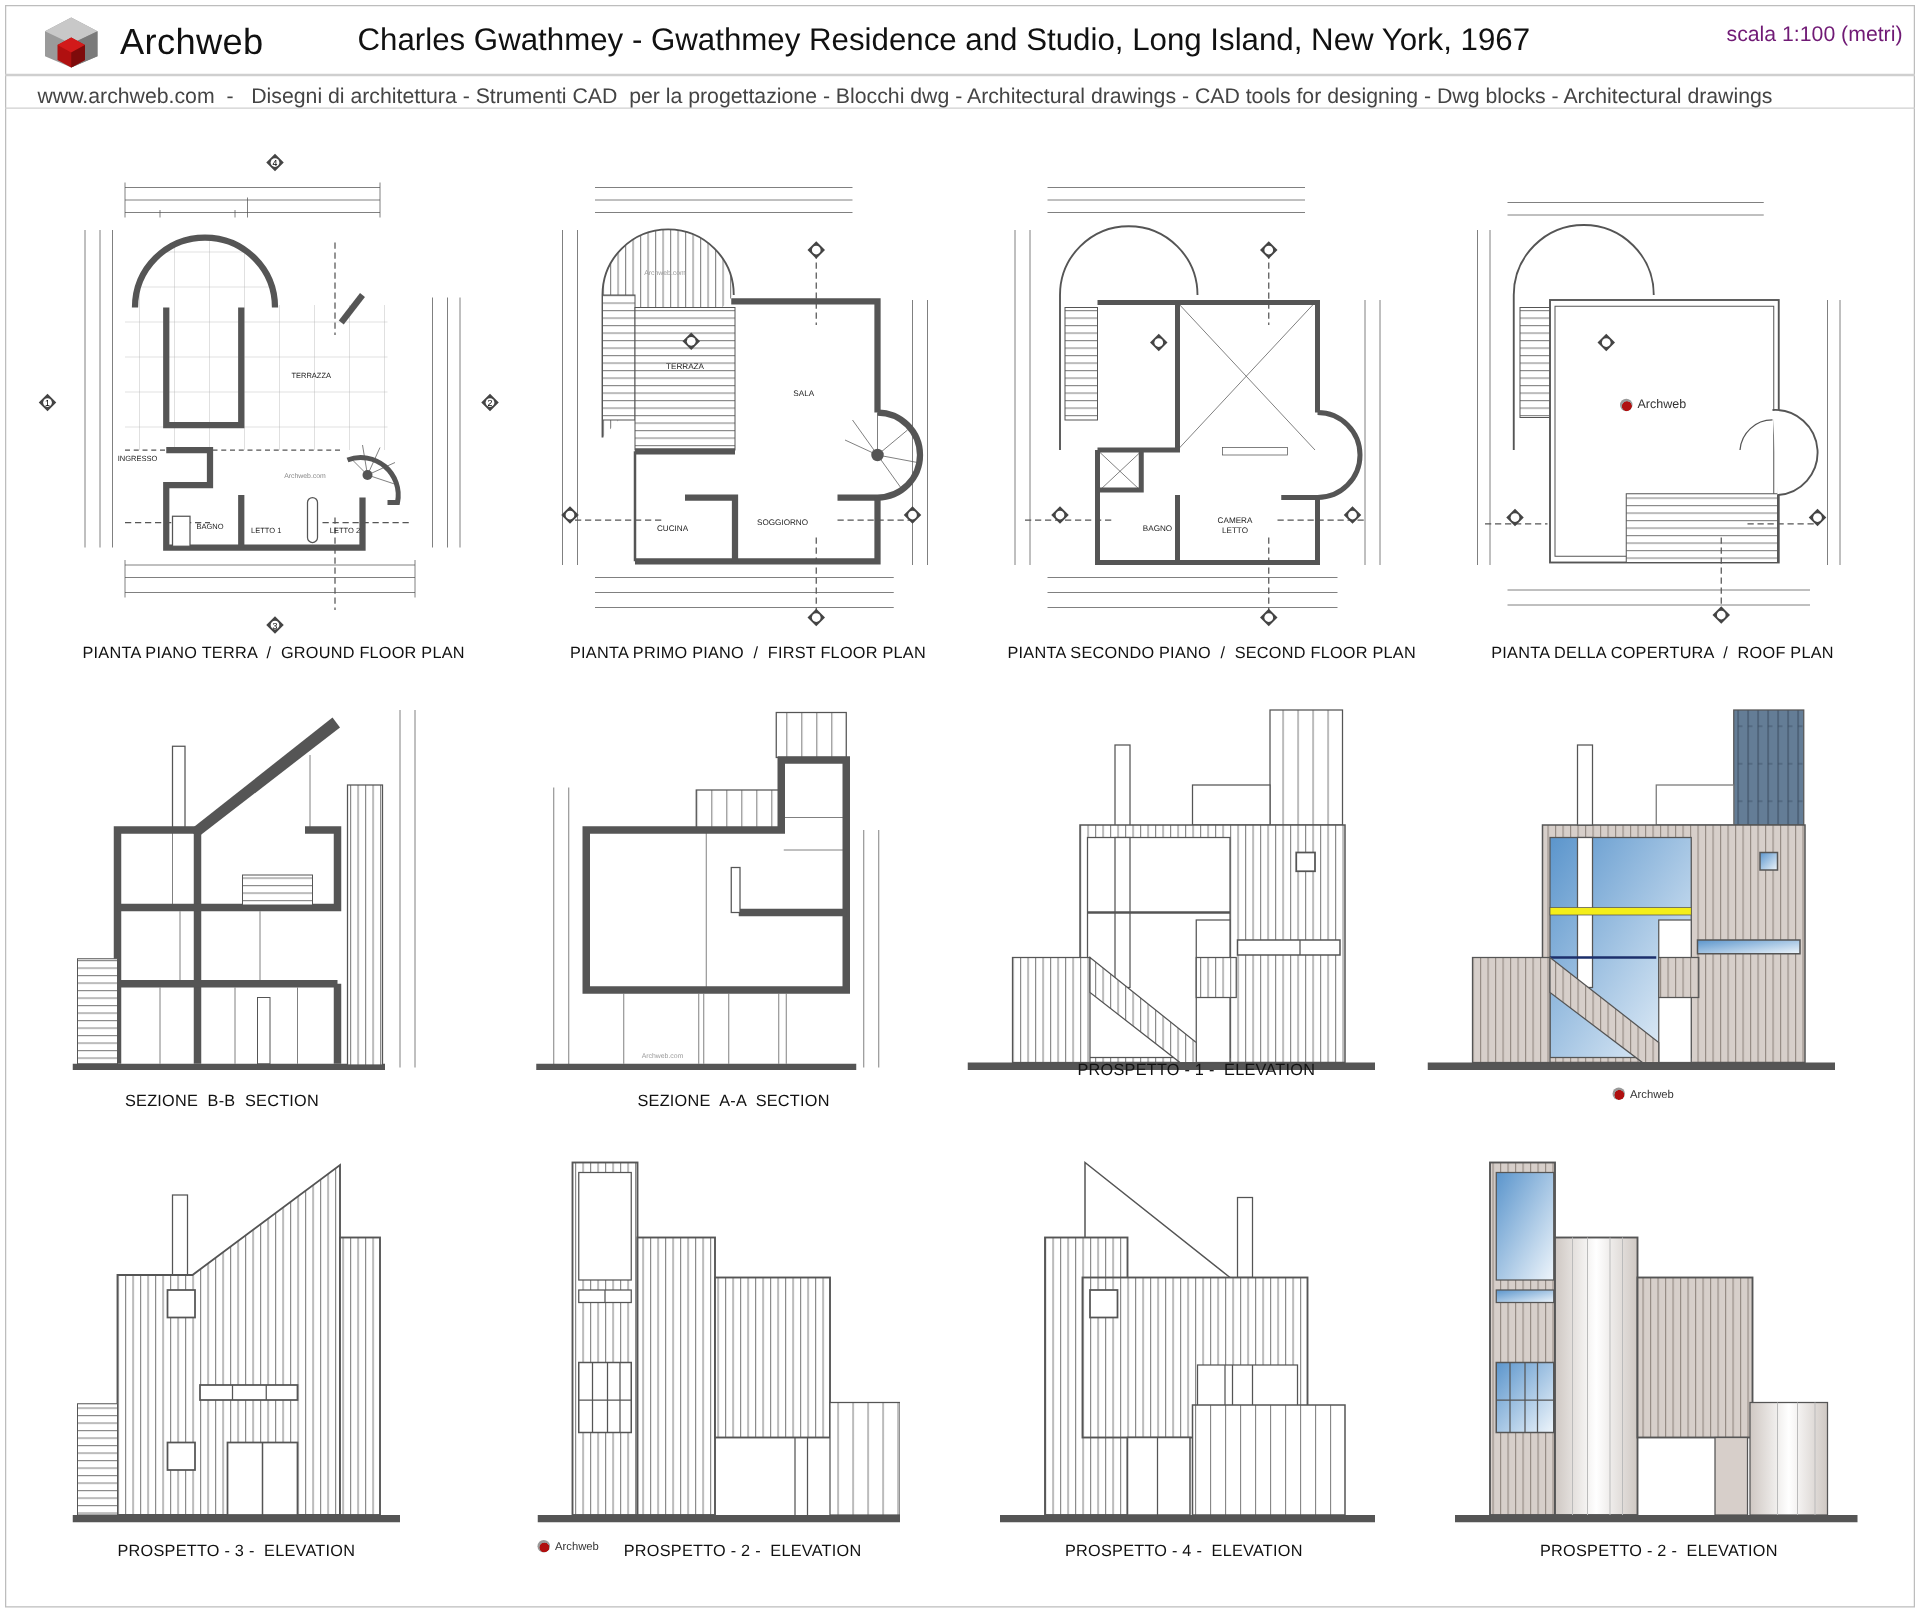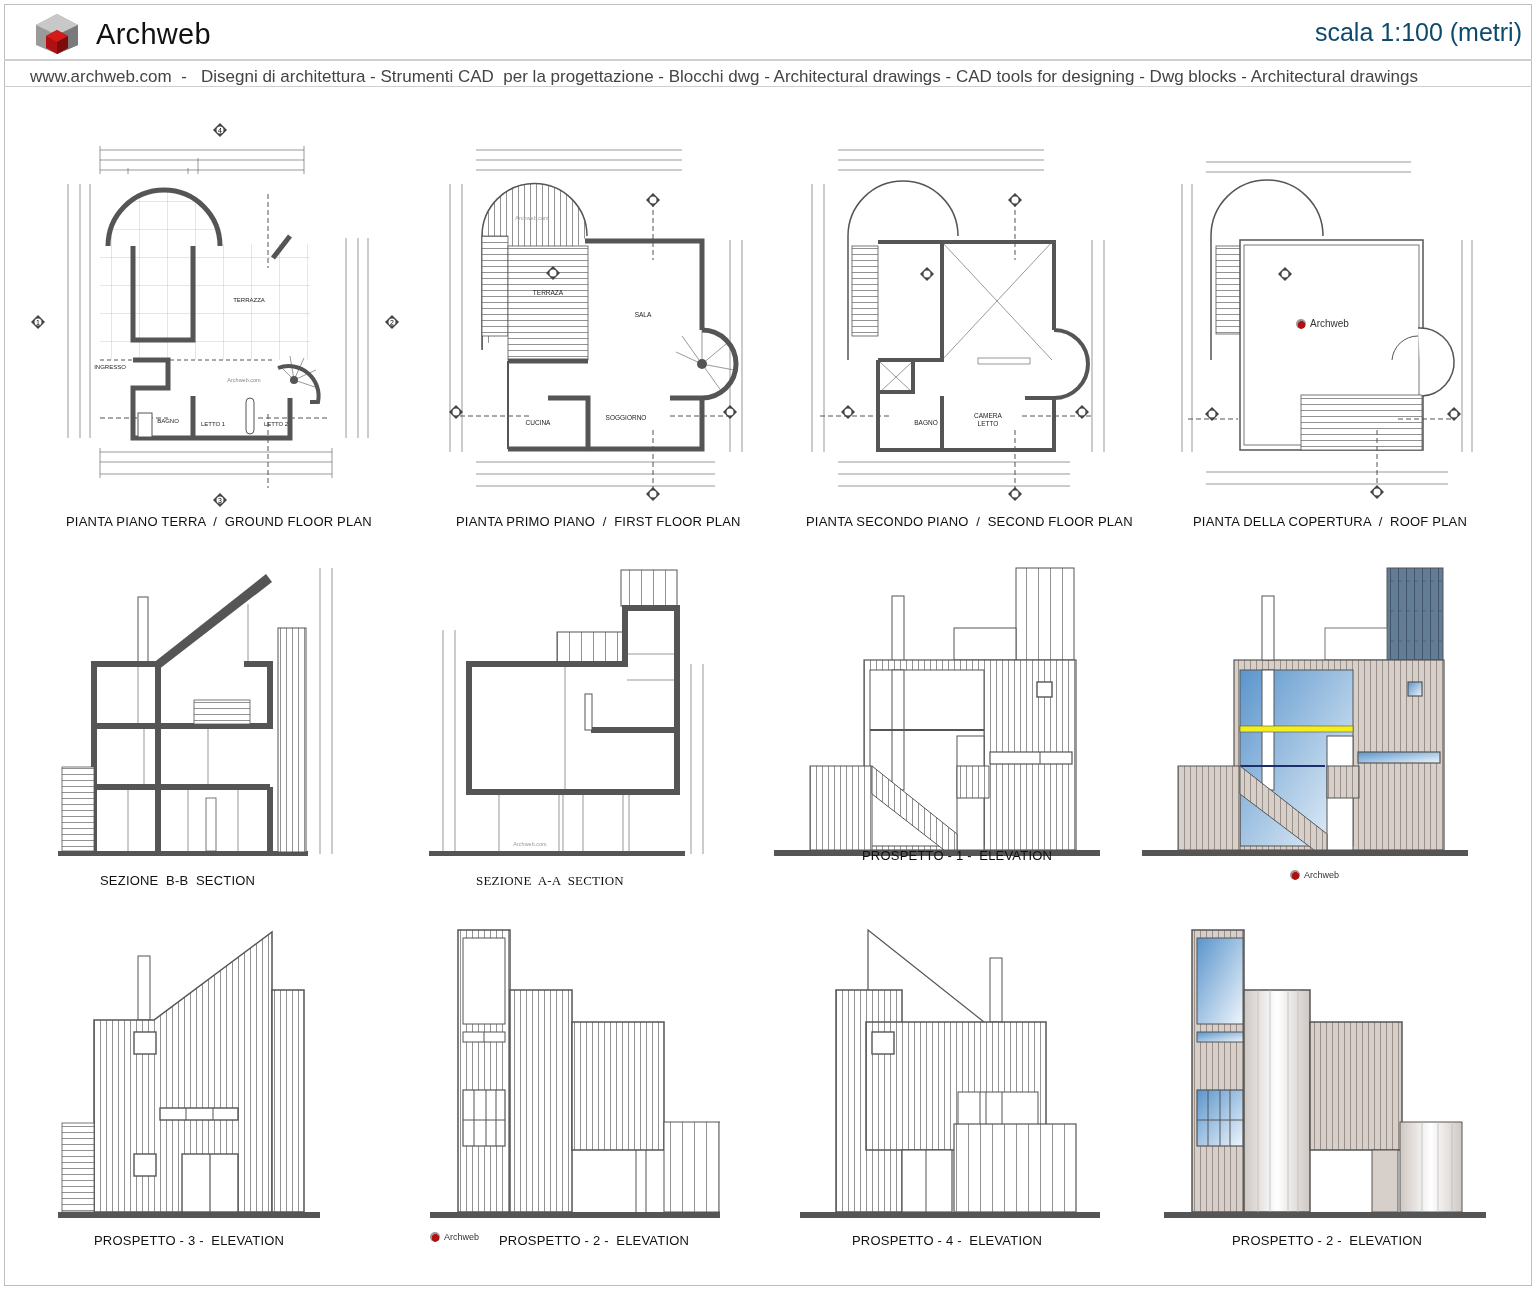--- a/index.html
+++ b/index.html
@@ -3,21 +3,21 @@
 <meta charset="utf-8">
 <style>
   * { box-sizing: border-box; margin: 0; padding: 0; }
   html, body { width: 1536px; height: 1290px; background: #fff; overflow: hidden; }
   body { font-family: "Liberation Sans", sans-serif; color: #111; position: relative; }
   .sheet { position: absolute; left: 4px; top: 4px; width: 1528px; height: 1282px; border: 1px solid #bdbdbd; }
   .header { position: absolute; left: 4px; top: 4px; width: 1528px; height: 57px; border-bottom: 2px solid #cfcfcf; }
   .logo { position: absolute; left: 28px; top: 8px; display: flex; align-items: center; }
   .logo-text { font-size: 29px; margin-left: 14px; color: #111; letter-spacing: 0.3px; }
   .title { position: absolute; left: 282px; top: 14px; font-size: 25px; color: #111; white-space: nowrap; }
-  .scale { position: absolute; right: 10px; top: 14px; font-size: 25px; color: #0c4a6e; white-space: nowrap; }
+  .scale { position: absolute; right: 10px; top: 14px; font-size: 17px; color: #701a75; white-space: nowrap; }
   .subheader { position: absolute; left: 4px; top: 61px; width: 1528px; height: 26px; border-bottom: 1px solid #cfcfcf; }
   .tagline { position: absolute; left: 26px; top: 6px; font-size: 17px; color: #444; white-space: pre; }
   .drawing { position: absolute; }
   .drawing svg { display: block; }
   .caption { position: absolute; font-size: 13px; color: #111; white-space: pre; text-align: center; letter-spacing: 0.2px; }
   .wm { position: absolute; display: flex; align-items: center; font-size: 9px; color: #333; }
   .wm .dot { width: 10px; height: 10px; border-radius: 50%; background: radial-gradient(circle at 55% 60%, #b01010 45%, #999 50%); margin-right: 4px; }
 </style>
 </head>
 <body>
@@ -72,20 +72,21 @@
     <svg width="50" height="44" viewBox="0 0 50 44">
       <polygon points="25,2 46,13 46,33 25,42 4,33 4,13" fill="#9a9a9a"></polygon>
       <polygon points="25,2 46,13 25,23 4,13" fill="#c8c8c8"></polygon>
       <polygon points="25,23 46,13 46,33 25,42" fill="#7a7a7a"></polygon>
       <polygon points="25,18 36,24 36,36 25,42 14,36 14,24" fill="#b01010"></polygon>
       <polygon points="25,18 36,24 25,30 14,24" fill="#d21a1a"></polygon>
       <polygon points="25,30 36,24 36,36 25,42" fill="#7e0b0b"></polygon>
     </svg>
     <span class="logo-text">Archweb</span>
   </div>
+  <div class="title">Charles Gwathmey - Gwathmey Residence and Studio, Long Island, New York, 1967</div>
   <div class="scale">scala 1:100 (metri)</div>
 </div>
 <div class="subheader">
   <div class="tagline">www.archweb.com  -   Disegni di architettura - Strumenti CAD  per la progettazione - Blocchi dwg - Architectural drawings - CAD tools for designing - Dwg blocks - Architectural drawings</div>
 </div>
 
 <div class="drawing" style="left:28px;top:118px;">
   <svg width="380" height="390" viewBox="0 0 380 390">
     <g stroke="#555" fill="none" stroke-width="0.6">
       <line x1="72" y1="32" x2="276" y2="32"></line>
@@ -342,21 +343,21 @@
         <line x1="198" y1="231" x2="198" y2="287"></line>
         <line x1="204" y1="231" x2="204" y2="287"></line>
       <line x1="18" y1="66" x2="18" y2="290"></line>
         <line x1="30" y1="66" x2="30" y2="290"></line>
       <line x1="266" y1="100" x2="266" y2="290"></line>
         <line x1="278" y1="100" x2="278" y2="290"></line>
     </g>
     <text x="105" y="282" font-size="5.5" fill="#999" text-anchor="middle" font-family="Liberation Sans">Archweb.com</text>
   </svg>
 </div>
-<div class="caption" style="left:476px;top:873px;font-family:Liberation Serif, serif;">SEZIONE  A-A  SECTION</div>
+<div class="caption" style="left:510px;top:873px;">SEZIONE  A-A  SECTION</div>
 
 <div class="drawing" style="left:774px;top:566px;">
   <svg width="330" height="300" viewBox="0 0 330 300">
     <rect x="0" y="284" width="326" height="6" fill="#555"></rect>
     <rect x="242" y="2" width="58" height="92" fill="url(#vstripe-wide)" stroke="#555" stroke-width="1"></rect>
     <rect x="180" y="62" width="62" height="32" fill="#fff" stroke="#555" stroke-width="1"></rect>
     <rect x="118" y="30" width="12" height="194" fill="#fff" stroke="#555" stroke-width="1"></rect>
     <rect x="90" y="94" width="212" height="190" fill="url(#vstripe)" stroke="#555" stroke-width="1.2"></rect>
     <rect x="96" y="104" width="114" height="176" fill="#fff" stroke="#555" stroke-width="1"></rect>
     <rect x="118" y="104" width="12" height="120" fill="#fff" stroke="#555" stroke-width="1"></rect>

